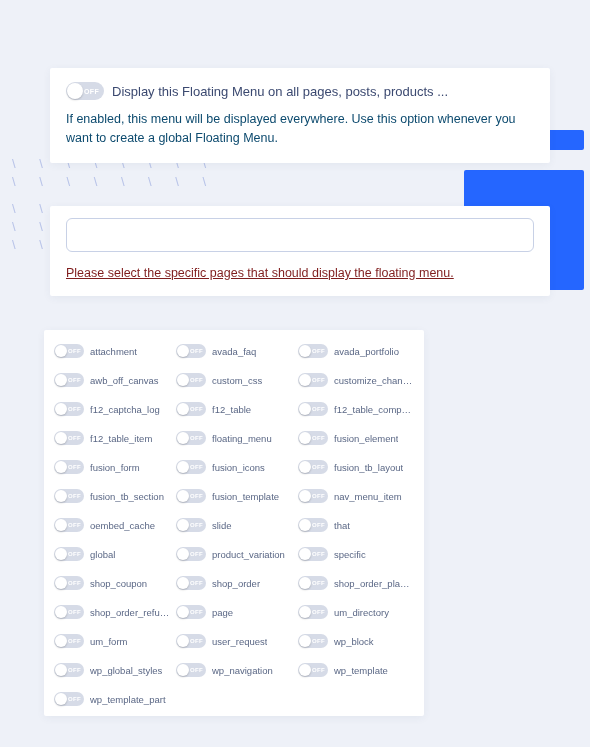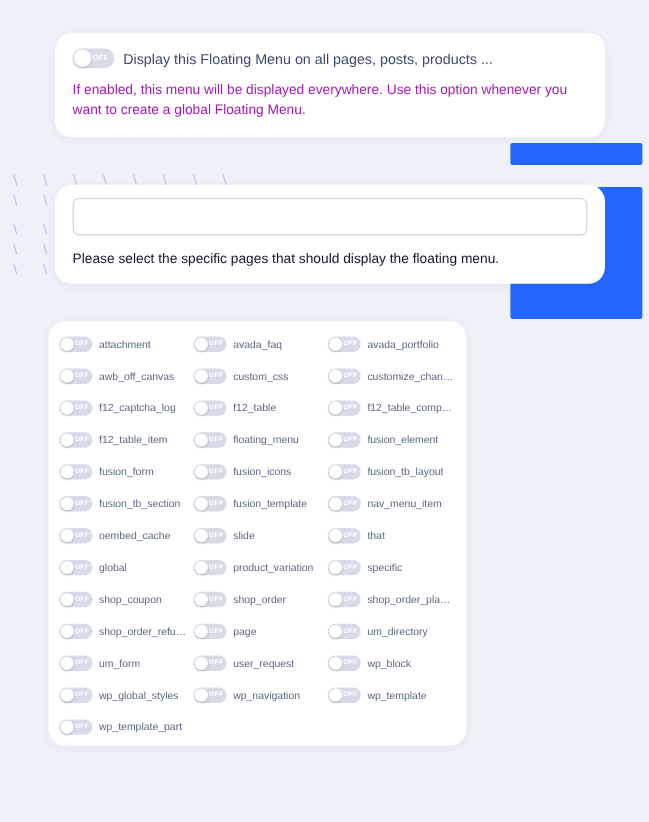--- a/index.html
+++ b/index.html
@@ -26,44 +26,45 @@
     line-height: 18px;
     letter-spacing: 10px;
     pointer-events: none;
     user-select: none;
   }
   .bg-pattern.p1 { left: 12px; top: 155px; }
   .bg-pattern.p2 { left: 12px; top: 200px; }
   .card {
     position: absolute;
     background: #fff;
-    border-radius: 15px;
+    border-radius: 2px;
     box-shadow: 0 2px 8px rgba(50,60,100,0.06);
     padding: 14px 16px;
+    margin-top: 38px;
   }
   .card-global { left: 50px; top: 30px; width: 500px; }
   .card-select { left: 50px; top: 168px; width: 500px; padding: 12px 16px 16px; }
   .card-types  { left: 44px; top: 292px; width: 380px; padding: 14px 10px 10px 10px; }
 
   .row-top { display:flex; align-items:center; gap:8px; margin-bottom:10px; }
-  .desc { font-size: 12.5px; line-height: 1.55; color:#a21caf; }
+  .desc { font-size: 12.5px; line-height: 1.55; color:#0c4a6e; }
   .label-main { font-size: 13px; color:#3b4970; }
 
   .select-input {
     width: 100%;
     height: 34px;
     border: 1px solid #c8d1e6;
     border-radius: 6px;
     background:#fff;
     outline:none;
     padding: 0 10px;
     font-size: 13px;
     margin-bottom: 14px;
   }
-  .select-hint { font-size: 12.5px; color:#0f172a; }
+  .select-hint { font-size: 12.5px; color:#7f1d1d;text-decoration:underline; }
 
   .toggle {
     display: inline-flex;
     align-items: center;
     position: relative;
     width: 38px;
     height: 18px;
     cursor: pointer;
     flex: none;
   }

